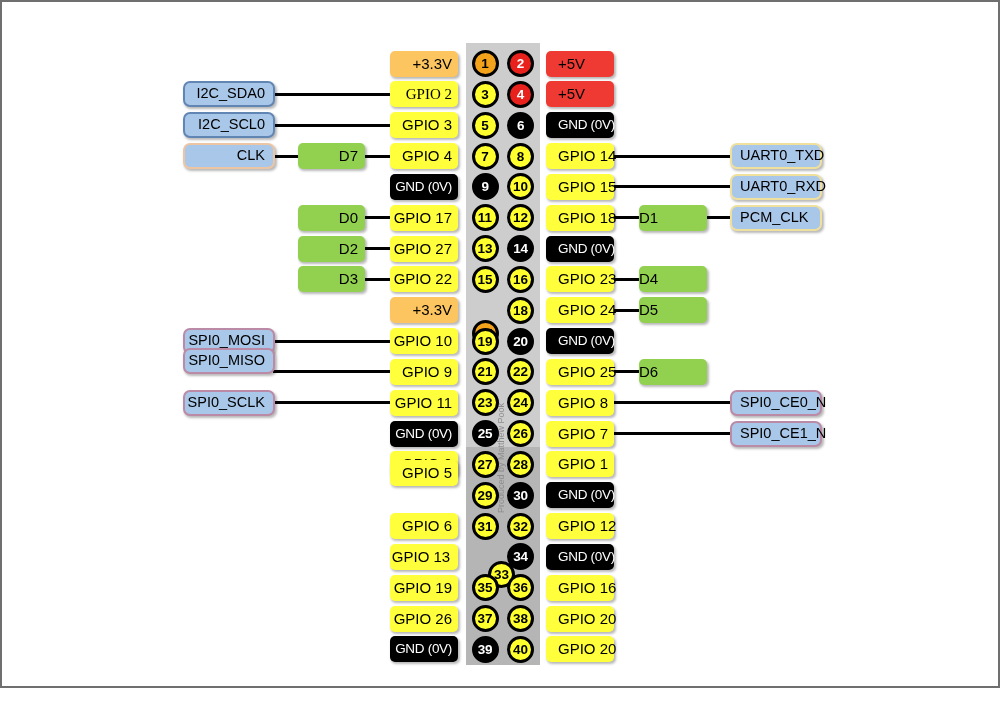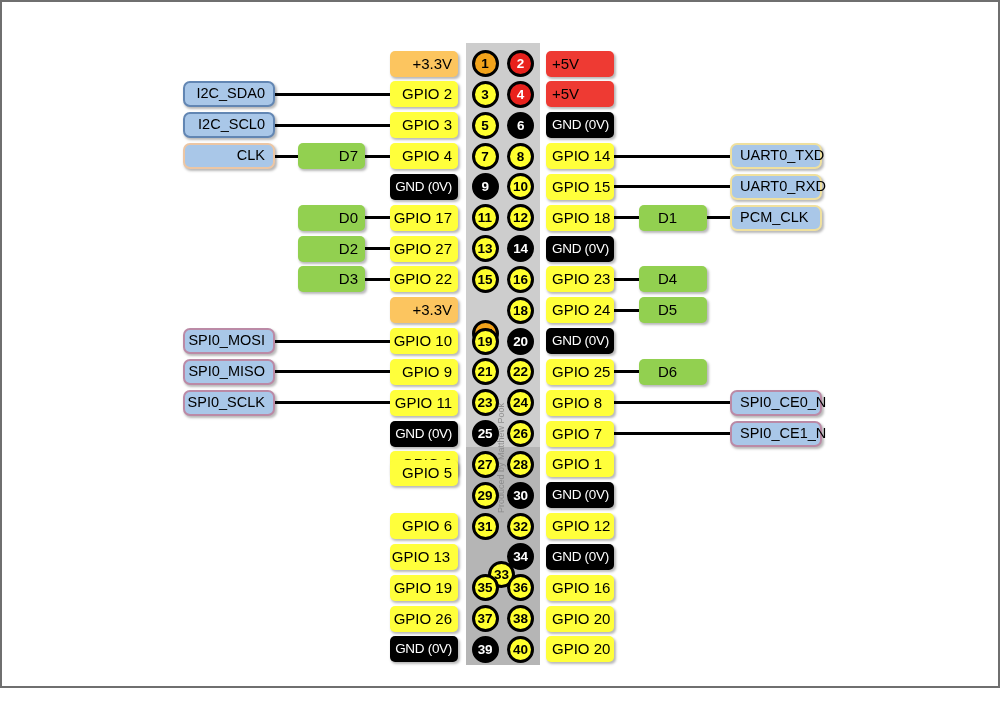--- a/index.html
+++ b/index.html
@@ -11,28 +11,28 @@
   .hdr{position:absolute;left:464px;width:74px;}
   .hdr-top{top:41px;height:404px;background:var(--gray-top);}
   .hdr-bottom{top:445px;height:218px;background:var(--gray-bottom);}
   .wire{position:absolute;height:3px;background:var(--wire);z-index:1;}
   .box{
     position:absolute;box-sizing:border-box;height:26px;border-radius:5px;
     font-size:15px;line-height:26px;color:#000;z-index:2;white-space:nowrap;
     box-shadow:1.5px 2px 2.5px rgba(0,0,0,0.28);
   }
   .lbl-left{left:388px;width:68px;text-align:right;padding-right:6px;}
-  .lbl-right{left:544px;width:68px;text-align:left;padding-left:6px;}
+  .lbl-right{left:544px;width:68px;text-align:left;padding-left:12px;}
   .kind-gpio{background:var(--yellow);}
   .kind-v33{background:var(--orange-box);}
   .kind-v5{background:var(--red-box);}
   .kind-gnd{background:#000;color:#fff;font-size:13.5px;letter-spacing:-0.3px;}
   .mid{background:var(--green);}
   .mid-left{left:296px;width:67px;text-align:right;padding-right:7px;}
-  .mid-right{left:637px;width:68px;text-align:left;padding-left:19px;}
+  .mid-right{left:637px;width:68px;text-align:left;padding-left:0;}
   .outer{
     background:var(--blue-fill);border:2.5px solid;border-radius:7px;
     line-height:20px;font-size:14.5px;
   }
   .outer-left{left:181px;width:92px;text-align:right;padding-right:8px;}
   .outer-right{left:728px;width:92px;text-align:left;padding-left:8px;}
   .bdr-i2c{border-color:var(--border-i2c);}
   .bdr-clk{border-color:var(--border-clk);}
   .bdr-uart{border-color:var(--border-uart);}
   .bdr-spi{border-color:var(--border-spi);}
@@ -58,21 +58,21 @@
 <div id="canvas">
   <div class="hdr hdr-top"></div>
   <div class="hdr hdr-bottom"></div>
   <div id="rows-layer">
       <div class="box lbl-left kind-v33" style="top: 48.5px;">+3.3V</div>
       <div class="box lbl-right kind-v5" style="top: 48.5px;">+5V</div>
       <div class="pin kind-v33" style="left: 469.5px; top: 48px;">1</div>
       <div class="pin kind-v5" style="left: 505px; top: 48px;">2</div>
       <div class="wire" style="left: 271px; width: 118px; top: 90.84px;"></div>
       <div class="box outer outer-left bdr-i2c" style="top: 79.34px;">I2C_SDA0</div>
-      <div class="box lbl-left kind-gpio" style="top: 79.34px;">GPIO 2</div>
+      <div class="box lbl-left kind-gpio" style="top: 79.34px; font-family: Liberation Serif, serif;">GPIO 2</div>
       <div class="box lbl-right kind-v5" style="top: 79.34px;">+5V</div>
       <div class="pin kind-gpio" style="left: 469.5px; top: 78.84px;">3</div>
       <div class="pin kind-v5" style="left: 505px; top: 78.84px;">4</div>
       <div class="wire" style="left: 271px; width: 118px; top: 121.68px;"></div>
       <div class="box outer outer-left bdr-i2c" style="top: 110.18px;">I2C_SCL0</div>
       <div class="box lbl-left kind-gpio" style="top: 110.18px;">GPIO 3</div>
       <div class="box lbl-right kind-gnd" style="top: 110.18px;">GND (0V)</div>
       <div class="pin kind-gpio" style="left: 469.5px; top: 109.68px;">5</div>
       <div class="pin kind-gnd" style="left: 505px; top: 109.68px;">6</div>
       <div class="wire" style="left: 271px; width: 118px; top: 152.52px;"></div>
@@ -120,21 +120,21 @@
       <div class="pin kind-v33" style="left: 469.5px; top: 294.72px; margin-top: 23px;">17</div>
       <div class="pin kind-gpio" style="left: 505px; top: 294.72px;">18</div>
       <div class="wire" style="left: 271px; width: 118px; top: 337.56px;"></div>
       <div class="box outer outer-left bdr-spi" style="top: 326.06px;">SPI0_MOSI</div>
       <div class="box lbl-left kind-gpio" style="top: 326.06px;">GPIO 10</div>
       <div class="box lbl-right kind-gnd" style="top: 326.06px;">GND (0V)</div>
       <div class="pin kind-gpio" style="left: 469.5px; top: 325.56px;">19</div>
       <div class="pin kind-gnd" style="left: 505px; top: 325.56px;">20</div>
       <div class="wire" style="left: 271px; width: 118px; top: 368.4px;"></div>
       <div class="wire" style="left: 611px; width: 30px; top: 368.4px;"></div>
-      <div class="box outer outer-left bdr-spi" style="top: 357px;">SPI0_MISO</div>
+      <div class="box outer outer-left bdr-spi" style="top: 346px;">SPI0_MISO</div>
       <div class="box lbl-left kind-gpio" style="top: 356.9px;">GPIO 9</div>
       <div class="box lbl-right kind-gpio" style="top: 356.9px;">GPIO 25</div>
       <div class="box mid mid-right" style="top: 356.9px;">D6</div>
       <div class="pin kind-gpio" style="left: 469.5px; top: 356.4px;">21</div>
       <div class="pin kind-gpio" style="left: 505px; top: 356.4px;">22</div>
       <div class="wire" style="left: 271px; width: 118px; top: 399.24px;"></div>
       <div class="wire" style="left: 611px; width: 119px; top: 399.24px;"></div>
       <div class="box outer outer-left bdr-spi" style="top: 387.74px;">SPI0_SCLK</div>
       <div class="box lbl-left kind-gpio" style="top: 387.74px;">GPIO 11</div>
       <div class="box lbl-right kind-gpio" style="top: 387.74px;">GPIO 8</div>

